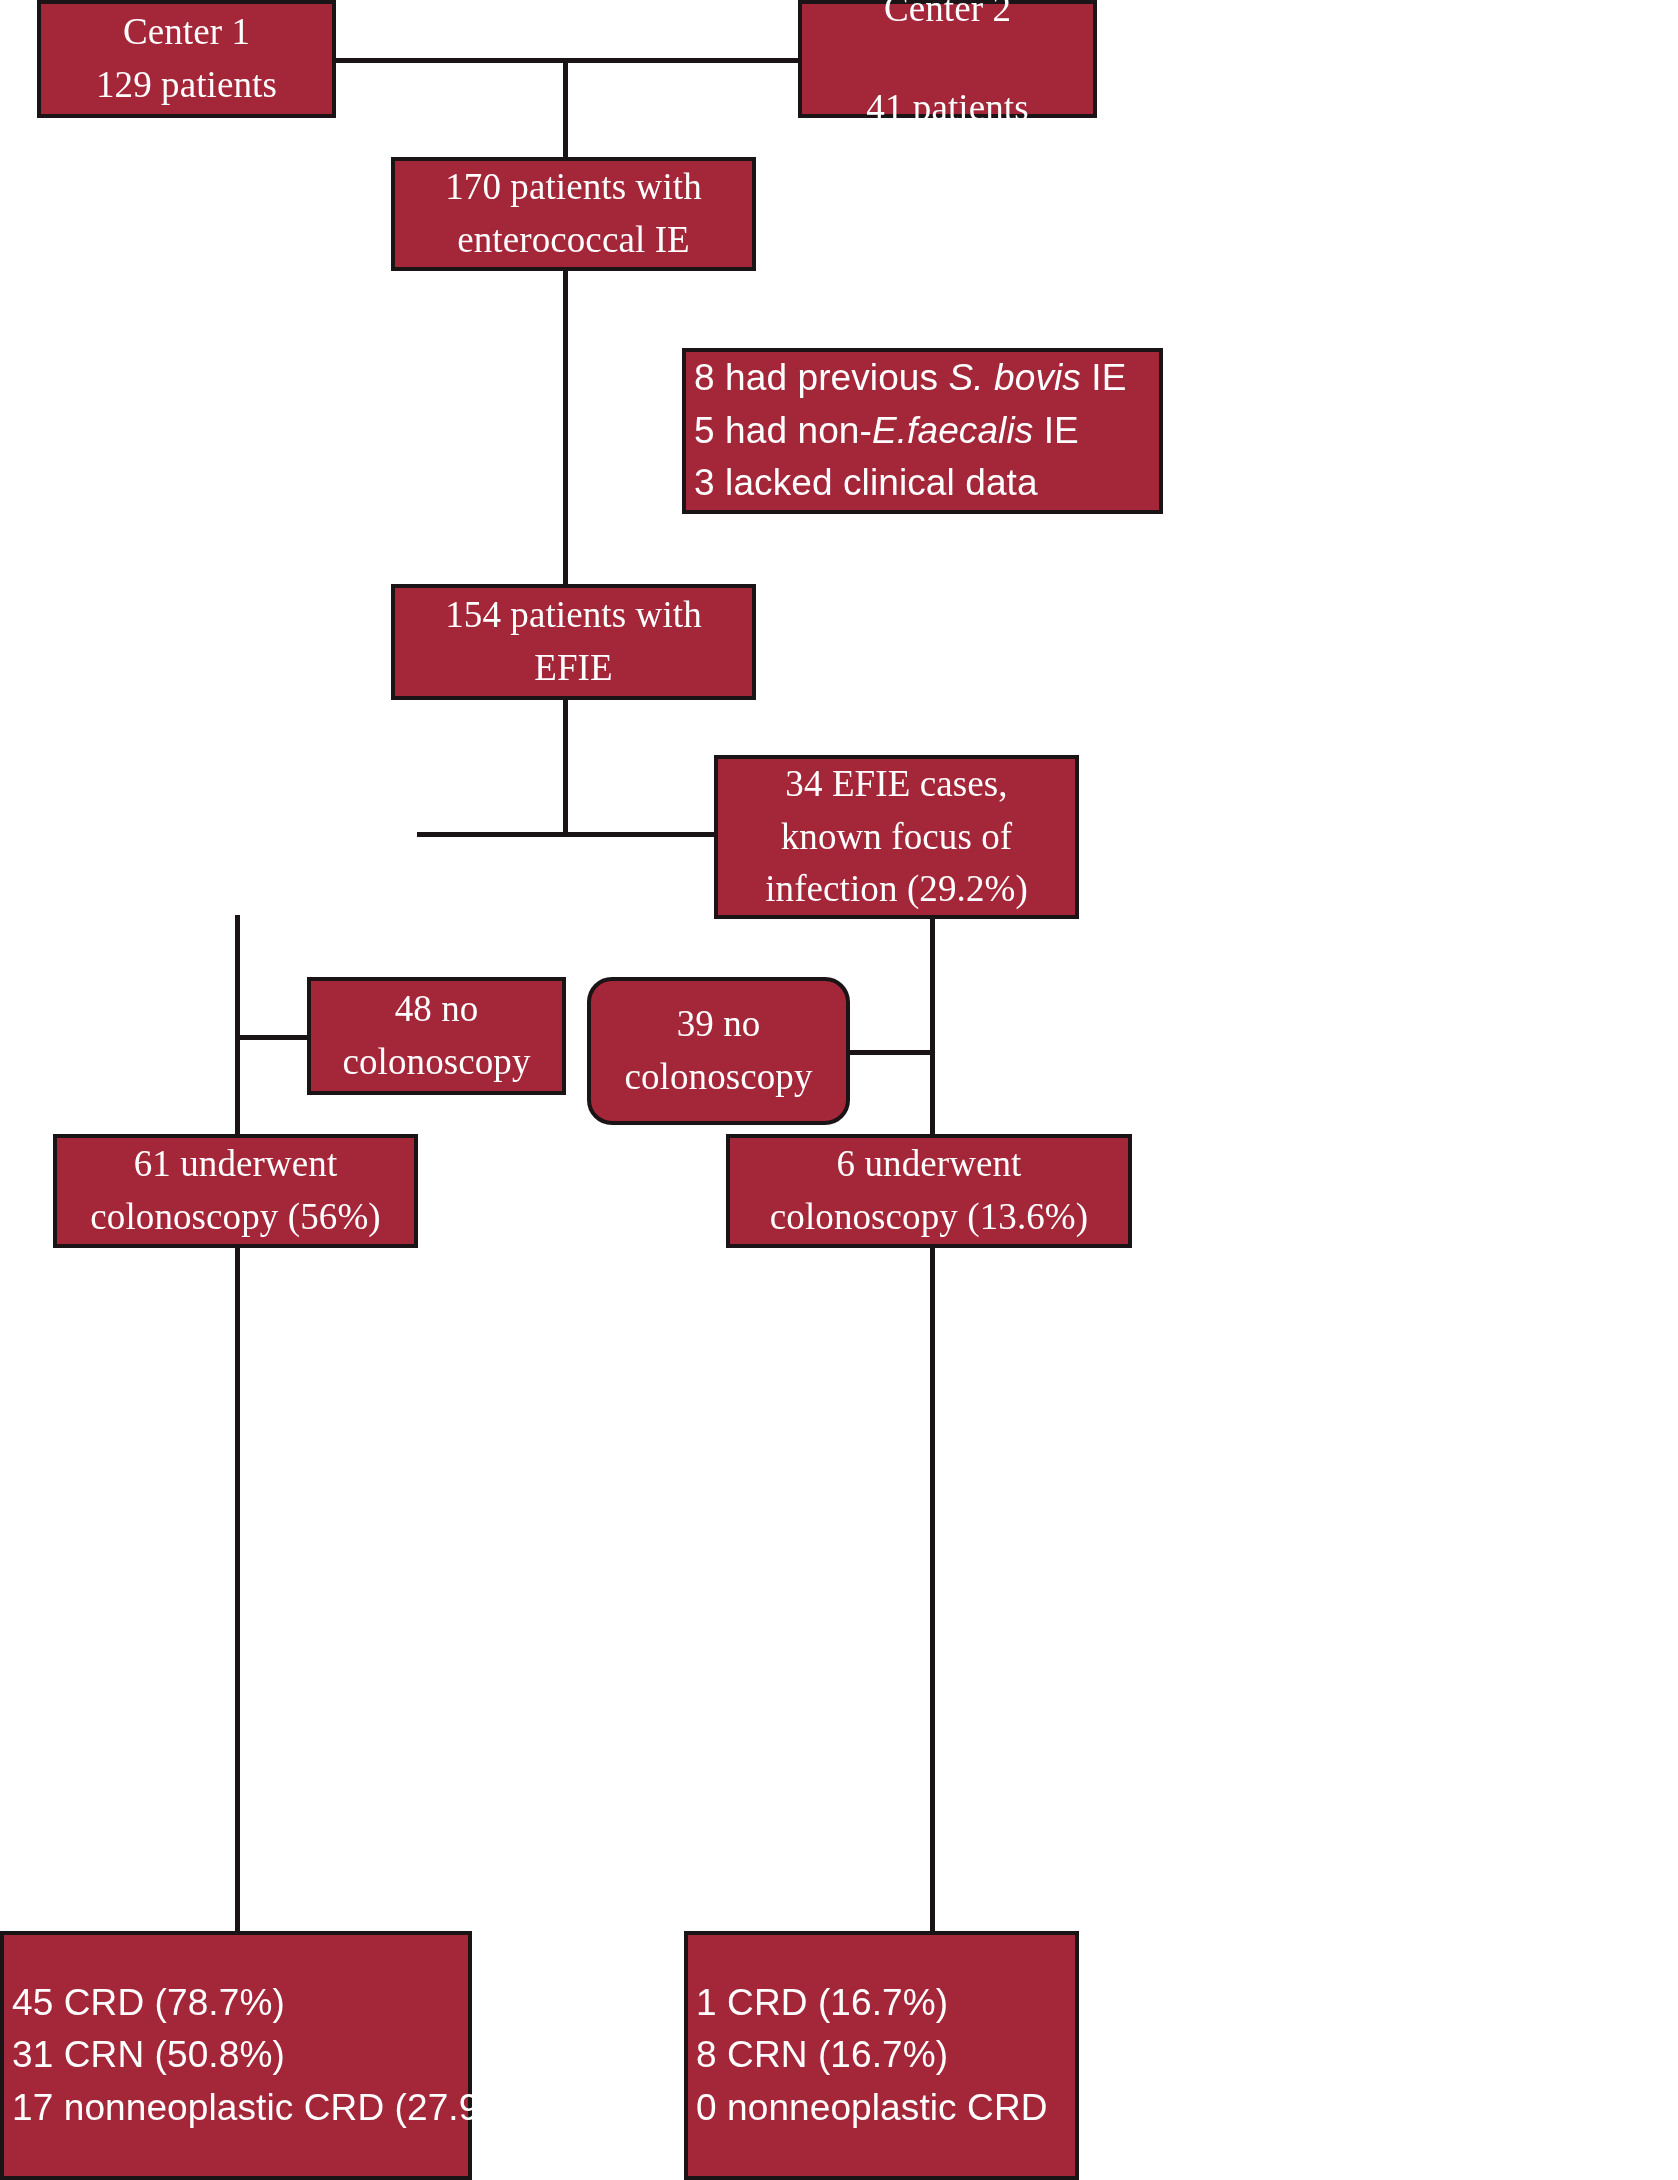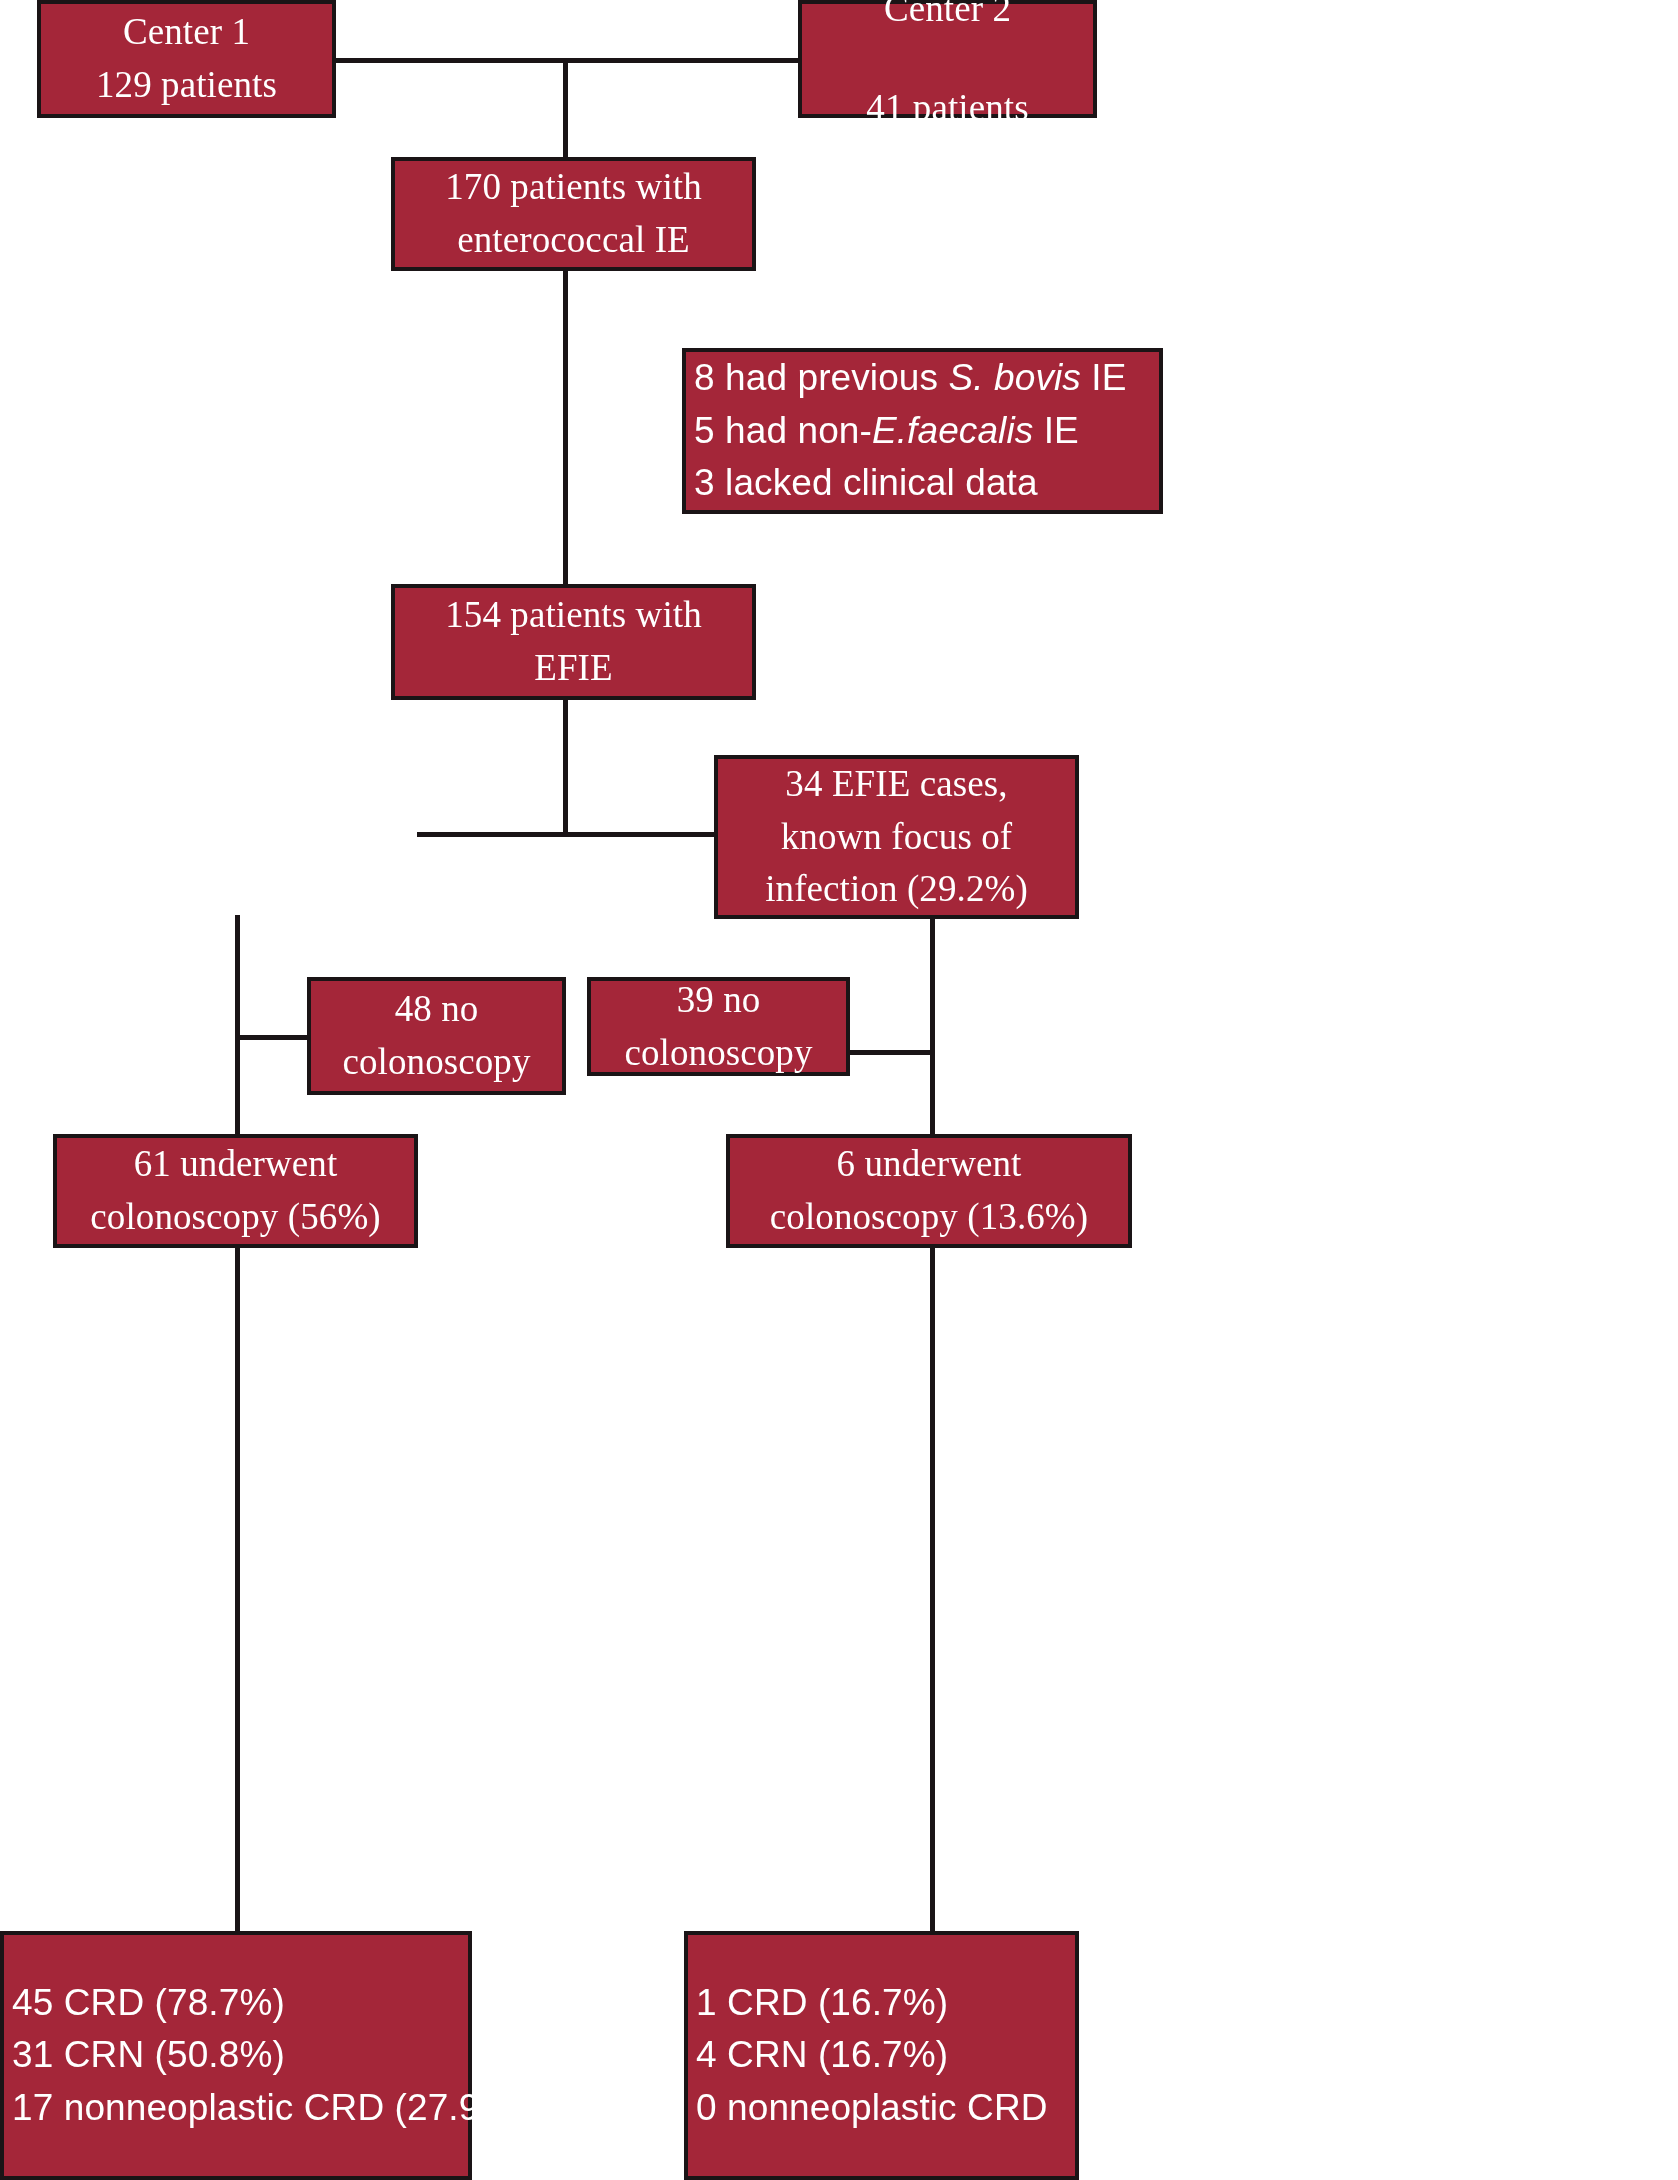--- a/index.html
+++ b/index.html
@@ -106,21 +106,21 @@
     <span class="line">34 EFIE cases,</span>
     <span class="line">known focus of</span>
     <span class="line">infection (29.2%)</span>
   </div>
 
   <div class="node center" style="left:307px; top:977px; width:259px; height:118px;">
     <span class="line">48 no</span>
     <span class="line">colonoscopy</span>
   </div>
 
-  <div class="node center" style="left:587px; top:977px; width:263px; height:99px;">
+  <div class="node center" style="left:587px; top:977px; width:263px; height:148px;border-radius:25px;">
     <span class="line">39 no</span>
     <span class="line">colonoscopy</span>
   </div>
 
   <div class="node center" style="left:53px; top:1134px; width:365px; height:114px;">
     <span class="line">61 underwent</span>
     <span class="line">colonoscopy (56%)</span>
   </div>
 
   <div class="node center" style="left:726px; top:1134px; width:406px; height:114px;">
@@ -129,18 +129,18 @@
   </div>
 
   <div class="node left" style="left:0px; top:1931px; width:472px; height:249px;">
     <span class="line">45 CRD (78.7%)</span>
     <span class="line">31 CRN (50.8%)</span>
     <span class="line">17 nonneoplastic CRD (27.9%)</span>
   </div>
 
   <div class="node left" style="left:684px; top:1931px; width:395px; height:249px;">
     <span class="line">1 CRD (16.7%)</span>
-    <span class="line">4 CRN (16.7%)</span>
+    <span class="line">8 CRN (16.7%)</span>
     <span class="line">0 nonneoplastic CRD</span>
   </div>
 
 </div>
 
 
 </body></html>

